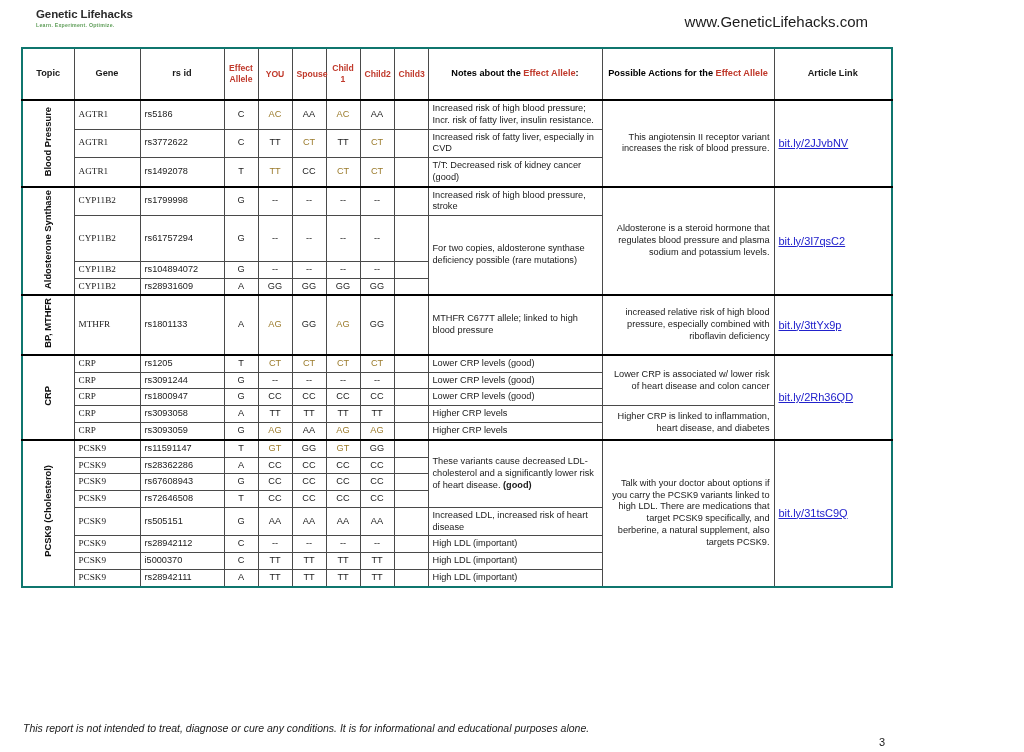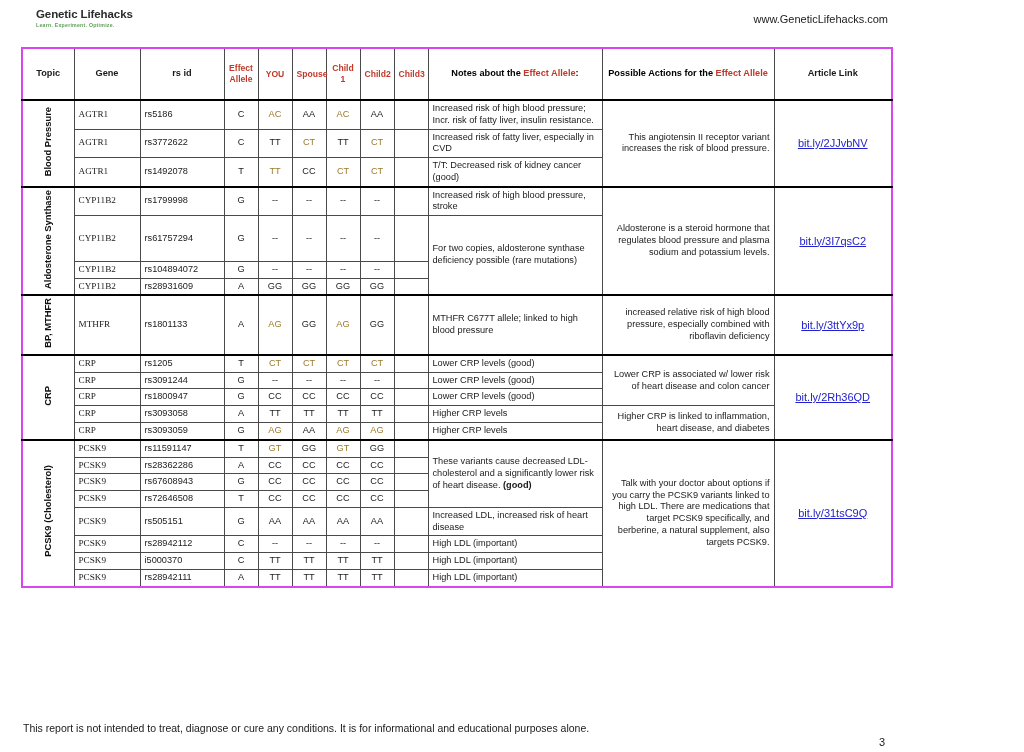--- a/index.html
+++ b/index.html
@@ -36,22 +36,22 @@
   }
   .logo-tagline {
     margin-top: 2px;
     font-size: 5.2px;
     font-weight: bold;
     color: #5f9e59;
     letter-spacing: 0.25px;
   }
   .site-url {
     position: absolute;
-    right: 8px; top: 7px;
-    font-size: 11px;
+    right: 28px; top: 7px;
+    font-size: 15px;
     color: #1a1a1a;
     margin-left: 48px;
   }
 
   
   .table-wrap {
     position: absolute;
     left: 21px; top: 47px;
     width: 870px;
   }
@@ -63,21 +63,21 @@
   table.report td, table.report th {
     border: 1px solid #4a4a4a;
     padding: 2px 4px;
     font-size: 9.2px;
     vertical-align: middle;
     background: #ffffff;
     line-height: 1.28;
   }
   
   table.report {
-    border: 2px solid #d946ef;
+    border: 2px solid #0f766e;
   }
 
   thead th {
     background: #f0f0f0;
     text-align: center;
     font-weight: bold;
     font-size: 9.6px;
     height: 52px;
     border-bottom: 2px solid #000;
   }
@@ -119,21 +119,21 @@
     text-align: center;
   }
 
   td.gene, td.rsid { text-align: left; padding-left: 5px; }
   td.gene { font-size: 9.2px; font-family: Liberation Serif, serif; }
   td.rsid { font-size: 9.2px; }
   td.allele { text-align: center; font-size: 10px; }
   td.geno   { text-align: center; font-size: 10px; }
   td.notes  { text-align: left; font-size: 9.2px; padding-left: 5px; padding-right: 5px; }
   td.actions{ text-align: right; font-size: 9.2px; padding-left: 5px; padding-right: 5px; }
-  td.link   { text-align: center; }
+  td.link   { }
 
   td.hl-yellow { background: #fae8a8; color: #9b7b2c; }
   td.hl-pink   { background: #f6c9d1; color: #9b7b2c; }
 
   
   tr.section-start > td { border-top: 2px solid #000; }
 
   .link-a {
     color: #2222cc;
     text-decoration: underline;
@@ -144,20 +144,21 @@
 
   .bold-inline { font-weight: bold; }
 
   
   .disclaimer {
     position: absolute;
     left: 23px;
     top: 722px;
     font-size: 10.5px;
     color: #1a1a1a;
+    font-style: italic;
   }
   .page-number {
     position: absolute;
     right: 11px;
     top: 736px;
     font-size: 11px;
     color: #1a1a1a;
   }
 </style>
 </head>

